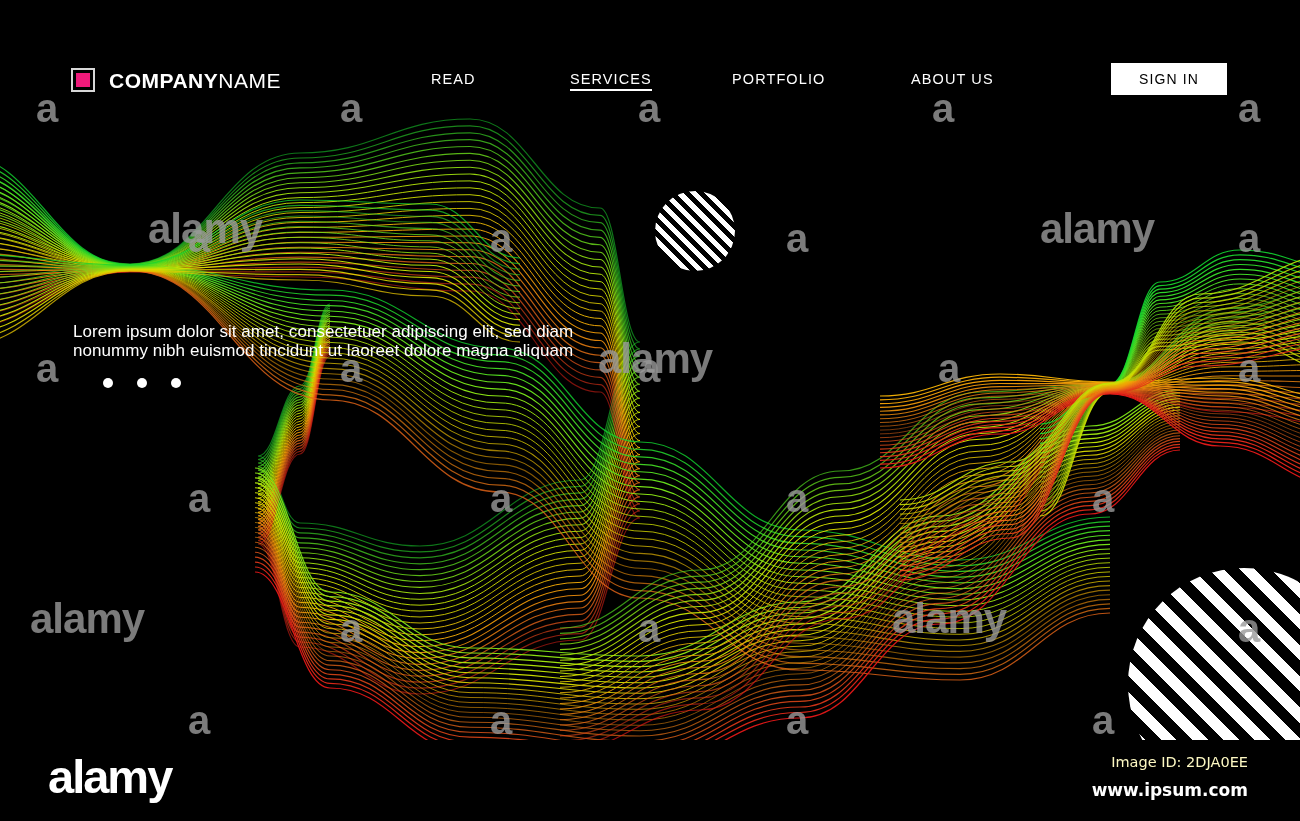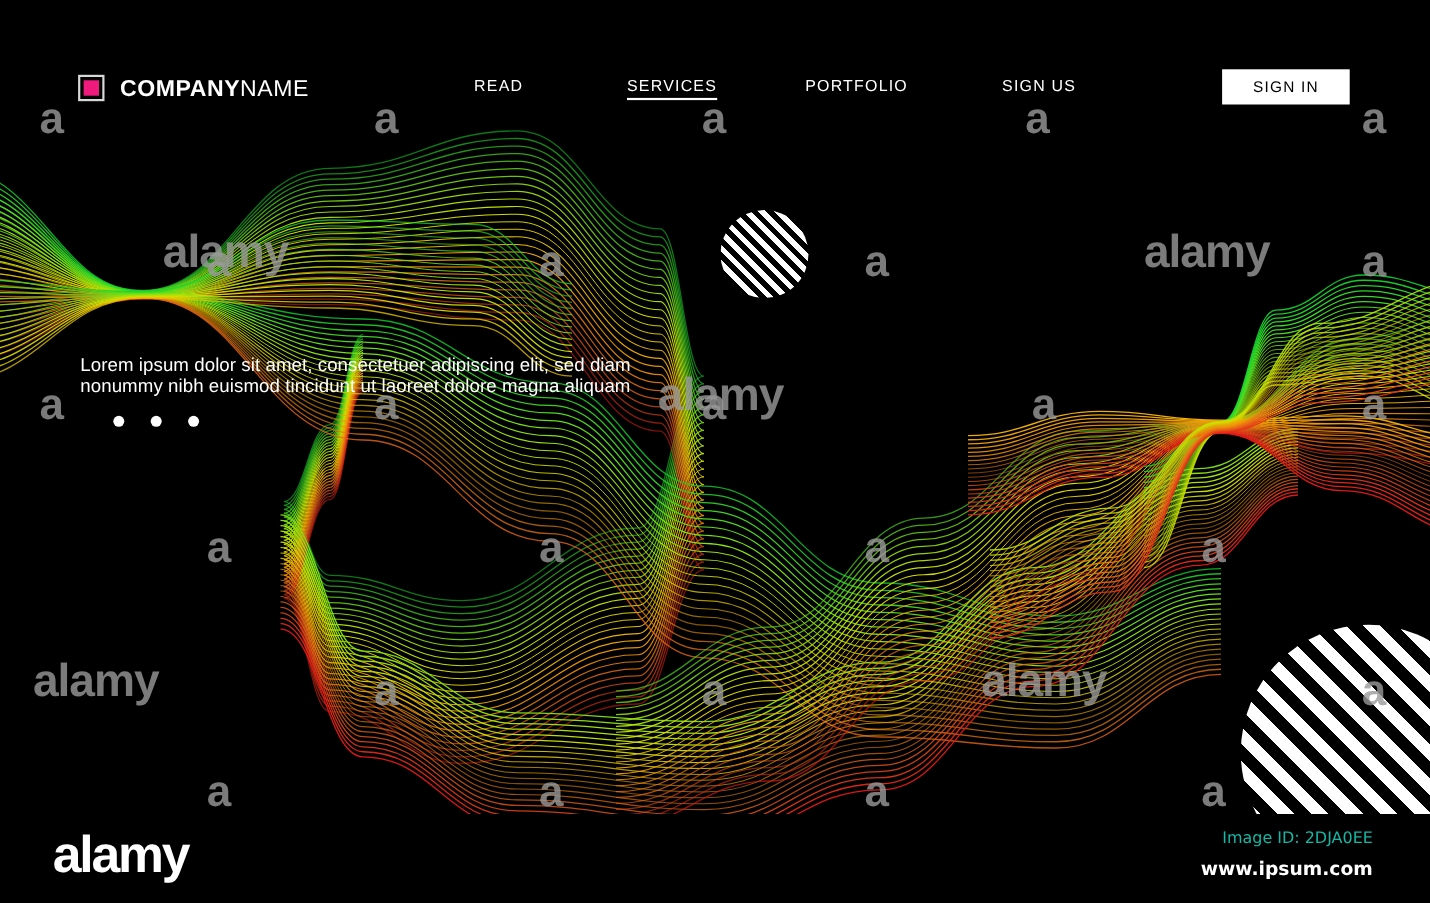--- a/index.html
+++ b/index.html
@@ -59,21 +59,21 @@
     pointer-events:none;}
   .wm-a{position:absolute;color:#9a9a9a;opacity:.80;font-weight:700;font-size:40px;
     line-height:1;font-family:"Liberation Sans",sans-serif;}
   .wm-word{position:absolute;color:#9a9a9a;opacity:.80;font-weight:700;font-size:42px;
     line-height:1;letter-spacing:-1px;font-family:"Liberation Sans",sans-serif;}
 
   
   #footer{position:absolute;left:0;top:740px;width:1300px;height:81px;background:#000000;z-index:30;}
   #alamy-logo{position:absolute;left:48px;top:13px;color:#ffffff;font-weight:700;
     font-size:47px;letter-spacing:-2px;line-height:1;}
-  #footer-image-id{position:absolute;right:52px;top:14px;color:#14b8a6;font-size:14.5px;
+  #footer-image-id{position:absolute;right:52px;top:14px;color:#fef9c3;font-size:14.5px;
     font-family:"DejaVu Sans",sans-serif;white-space:nowrap;}
   #footer-url{position:absolute;right:52px;top:40px;color:#ffffff;font-size:17px;font-weight:700;
     font-family:"DejaVu Sans",sans-serif;white-space:nowrap;}
 </style>
 </head>
 <body>
 
 <div id="stage">
 
   <svg id="waves" viewBox="0 0 1300 760" preserveAspectRatio="none" aria-hidden="true">
@@ -306,21 +306,21 @@
           <i></i>
         </span>
       <span id="logo-text">
         <span class="b">COMPANY</span><span class="l">NAME</span>
       </span>
     </div>
 
     <div class="nav-item" id="nav-home">READ</div>
     <div class="nav-item active" id="nav-services">SERVICES</div>
     <div class="nav-item" id="nav-portfolio">PORTFOLIO</div>
-    <div class="nav-item" id="nav-about">SIGN US</div>
+    <div class="nav-item" id="nav-about">ABOUT US</div>
 
     <div id="signin-button">SIGN IN</div>
   </div>
 
   <div id="hero">
     <p id="hero-subtitle">Lorem ipsum dolor sit amet, consectetuer adipiscing elit, sed diam
 nonummy nibh euismod tincidunt ut laoreet dolore magna aliquam</p>
     <div id="dots">
       <span class="dot"></span>
       <span class="dot"></span>

